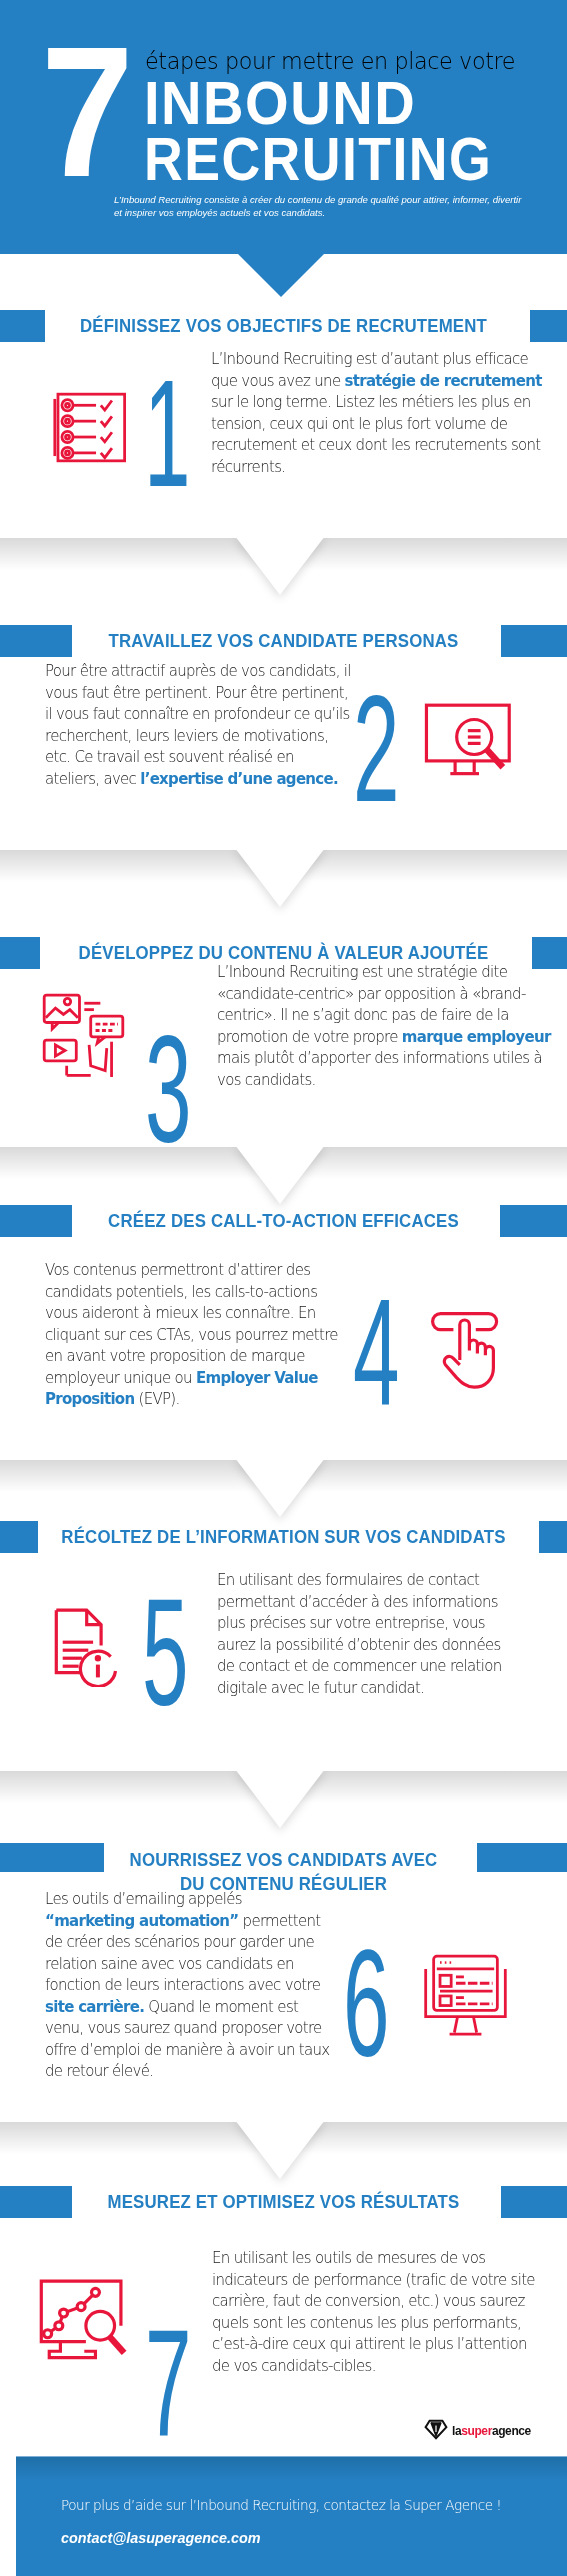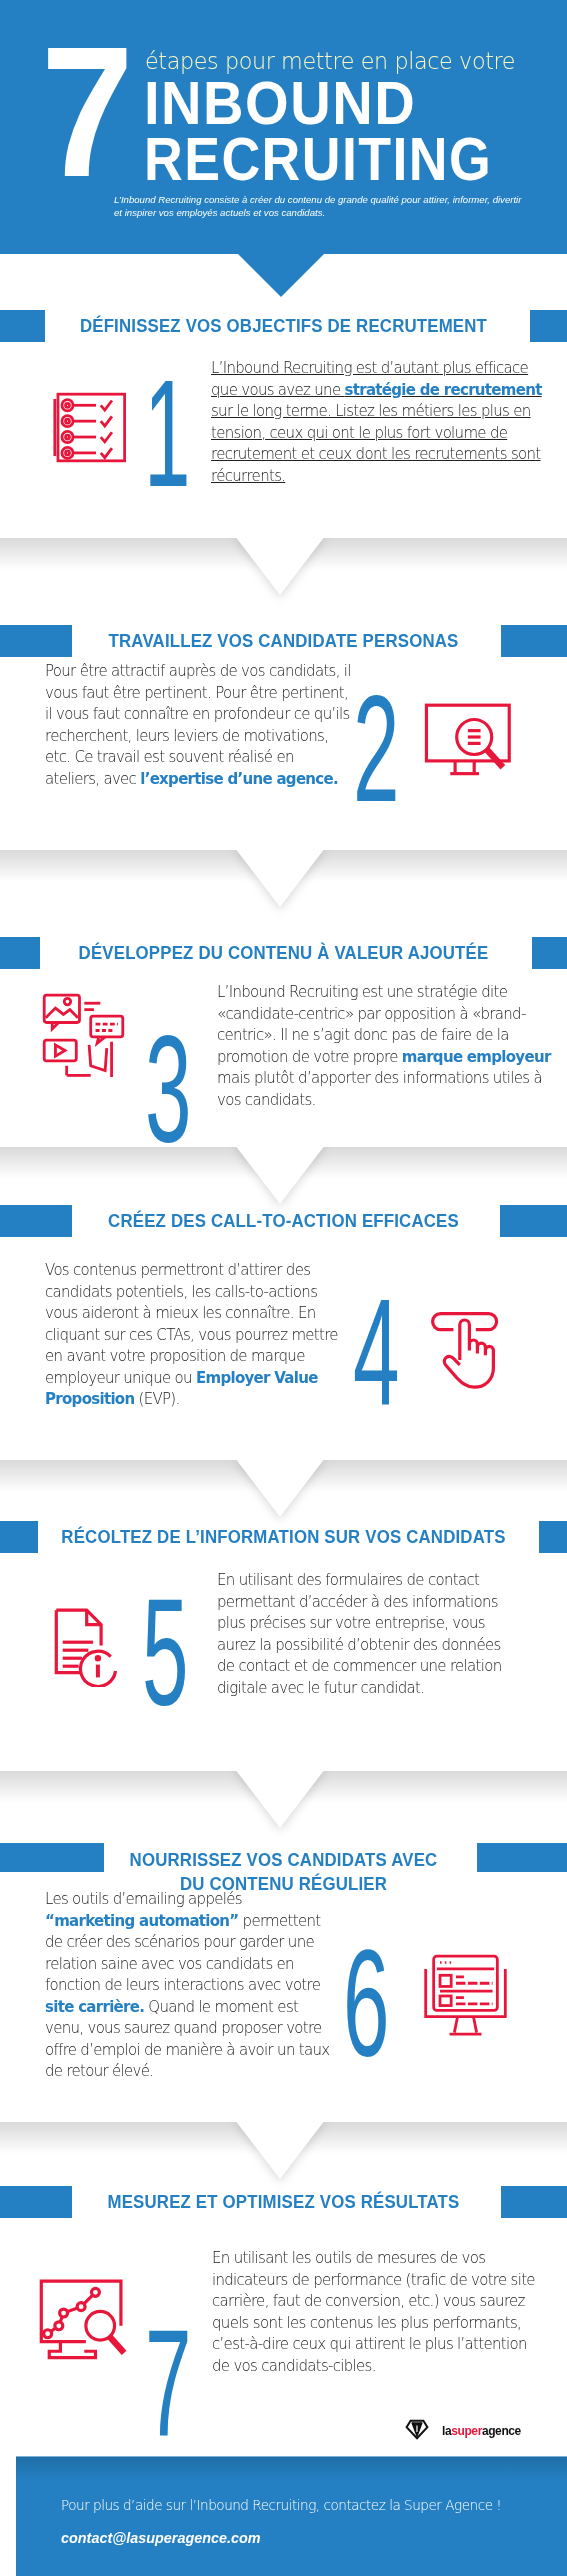--- a/index.html
+++ b/index.html
@@ -1,21 +1,21 @@
 <!DOCTYPE html>
 <html style="font-size:12.8px"><head>
 <meta charset="utf-8">
 <style>
   * { box-sizing: border-box; margin: 0; padding: 0; }
   html, body { width: 567px; background: #ffffff; }
   body { font-family: "Liberation Sans", sans-serif; color: #222; position: relative; height: 2576px; overflow: hidden; }
 
   .header { position: absolute; left: 0; top: 0; width: 567px; height: 254px; background: #2580c3; }
   .header .big7 { position: absolute; left: 41px; top: 32px; font-family: "Liberation Sans", sans-serif; font-weight: bold; font-size: 185px; line-height: 160px; color: #fff; transform: scaleX(0.9); transform-origin: left top; }
-  .header .sub { position: absolute; left: 145px; top: 48px; font-size: 22.3px; color: #fef9c3; font-family: "DejaVu Sans", sans-serif; font-weight: 300; letter-spacing: -0.4px; }
+  .header .sub { position: absolute; left: 145px; top: 48px; font-size: 22.3px; color: #000000; font-family: "DejaVu Sans", sans-serif; font-weight: 300; letter-spacing: -0.4px; }
   .header .t1 { position: absolute; left: 144px; top: 73px; font-size: 61px; font-weight: bold; color: #fff; line-height: 61px; transform: scaleX(0.92); transform-origin: left top; letter-spacing: 1.6px; }
   .header .t2 { position: absolute; left: 144px; top: 129px; font-size: 61px; font-weight: bold; color: #fff; line-height: 61px; transform: scaleX(0.88); transform-origin: left top; letter-spacing: 1.6px; }
   .header .desc { position: absolute; right: 38px; top: 194px; width: 415px; font-size: 9.6px; font-style: italic; color: #fff; line-height: 12.8px; }
   .header-chevron { position: absolute; left: 236px; top: 252px; width: 0; height: 0; border-left: 45px solid transparent; border-right: 45px solid transparent; border-top: 45px solid #2580c3; }
 
   .divider { position: absolute; left: 0; width: 567px; height: 76px; overflow: hidden; }
   .divider .band { position: absolute; left: 0; top: 0; width: 567px; height: 32px; background: linear-gradient(#d9d9d9, #ffffff); }
   .divider .notch { position: absolute; left: 235px; top: -1.6px; width: 0; height: 0; border-left: 45px solid transparent; border-right: 45px solid transparent; border-top: 59px solid #ffffff; filter: drop-shadow(0 3.2px 4.8px rgba(0,0,0,0.15)); }
 
   .title-row { position: absolute; left: 0; width: 567px; height: 32px; }
@@ -26,21 +26,21 @@
   .title-row.two-line { height: 65px; margin-top: 20px; }
   .title-row.two-line .bar-l, .title-row.two-line .bar-r { height: 29px; }
   .title-row.two-line .title { line-height: 24px; top: 4.8px; }
 
   .step-num { position: absolute; color: #2580c3; font-family: "Liberation Sans Narrow", "Liberation Sans", sans-serif; font-weight: normal; font-size: 152px; line-height: 136px; transform: scaleX(0.55); transform-origin: left top; }
   .step-text { position: absolute; font-family: "DejaVu Sans", sans-serif; font-size: 15px; line-height: 21.5px; color: #222; letter-spacing: -0.7px; font-weight: 300; }
   .step-text b { color: #2580c3; font-weight: bold; }
   .icon { position: absolute; }
   .icon svg { display: block; }
 
-  .logo { position: absolute; left: 405px; top: 2419px; display: flex; align-items: center; gap: 13px; }
+  .logo { position: absolute; left: 424px; top: 2419px; display: flex; align-items: center; gap: 4px; }
   .logo .name { font-size: 12px; font-weight: bold; color: #111; letter-spacing: -0.4px; }
   .logo .name .red { color: #e8163b; }
 
   .footer { position: absolute; left: 16px; top: 2456px; width: 567px; height: 120px; background: linear-gradient(#1f6fa8 0%, #2580c3 20%, #2580c3 100%); border-top: 1.6px solid #7fb1d8; }
   .footer .line1 { position: absolute; left: 45px; top: 40px; color: #fff; font-family: "DejaVu Sans", sans-serif; font-size: 13.6px; letter-spacing: -0.5px; font-weight: 300; }
   .footer .line2 { position: absolute; left: 45px; top: 73px; color: #fff; font-size: 14.4px; font-weight: bold; font-style: italic; }
 </style>
 </head>
 <body>
 
@@ -74,21 +74,21 @@
       <circle cx="18" cy="58" r="2.5"></circle>
     <line x1="26" y1="58" x2="54" y2="58"></line>
       <polyline points="60,58 65,64 74,52"></polyline>
     <circle cx="18" cy="78" r="7"></circle>
       <circle cx="18" cy="78" r="2.5"></circle>
     <line x1="26" y1="78" x2="54" y2="78"></line>
       <polyline points="60,78 65,84 74,72"></polyline>
   </svg>
 </div>
 <div class="step-num" style="left:144px;top:365px;">1</div>
-<div class="step-text" style="left:211px;top:358px;width:335px;text-decoration:underline;"><span>L’Inbound Recruiting est d’autant plus efficace que vous avez une </span><b>stratégie de recrutement</b><span> sur le long terme. Listez les métiers les plus en tension, ceux qui ont le plus fort volume de recrutement et ceux dont les recrutements sont récurrents.</span></div>
+<div class="step-text" style="left:211px;top:349px;width:335px;"><span>L’Inbound Recruiting est d’autant plus efficace que vous avez une </span><b>stratégie de recrutement</b><span> sur le long terme. Listez les métiers les plus en tension, ceux qui ont le plus fort volume de recrutement et ceux dont les recrutements sont récurrents.</span></div>
 
 <div class="divider" style="top:538px;">
     <div class="band"></div>
     <div class="notch"></div>
   </div>
 
 <div class="title-row" style="top:625px;">
   <div class="bar-l" style="width:72px;"></div>
   <div class="bar-r" style="width:66px;"></div>
   <div class="title">TRAVAILLEZ VOS CANDIDATE PERSONAS</div>
@@ -133,21 +133,21 @@
     <polyline points="72,56 70,64 80,56"></polyline>
     <rect x="4" y="60" width="40" height="26" rx="3"></rect>
     <polygon points="18,66 18,80 30,73"></polygon>
     <path d="M60 66 L62 92 L80 98 L82 70"></path>
     <line x1="88" y1="62" x2="88" y2="106"></line>
     <line x1="32" y1="92" x2="32" y2="104"></line>
     <line x1="32" y1="104" x2="62" y2="104"></line>
   </svg>
 </div>
 <div class="step-num" style="left:145px;top:1021px;">3</div>
-<div class="step-text" style="left:217px;top:962px;width:335px;margin-top:20px;"><span>L’Inbound Recruiting est une stratégie dite «candidate-centric» par opposition à «brand-centric». Il ne s’agit donc pas de faire de la promotion de votre propre </span><b>marque employeur</b><span> mais plutôt d’apporter des informations utiles à vos candidats.</span></div>
+<div class="step-text" style="left:217px;top:962px;width:335px;"><span>L’Inbound Recruiting est une stratégie dite «candidate-centric» par opposition à «brand-centric». Il ne s’agit donc pas de faire de la promotion de votre propre </span><b>marque employeur</b><span> mais plutôt d’apporter des informations utiles à vos candidats.</span></div>
 
 <div class="divider" style="top:1147px;">
     <div class="band"></div>
     <div class="notch"></div>
   </div>
 
 <div class="title-row" style="top:1205px;">
   <div class="bar-l" style="width:72px;"></div>
   <div class="bar-r" style="width:67px;"></div>
   <div class="title">CRÉEZ DES CALL-TO-ACTION EFFICACES</div>

